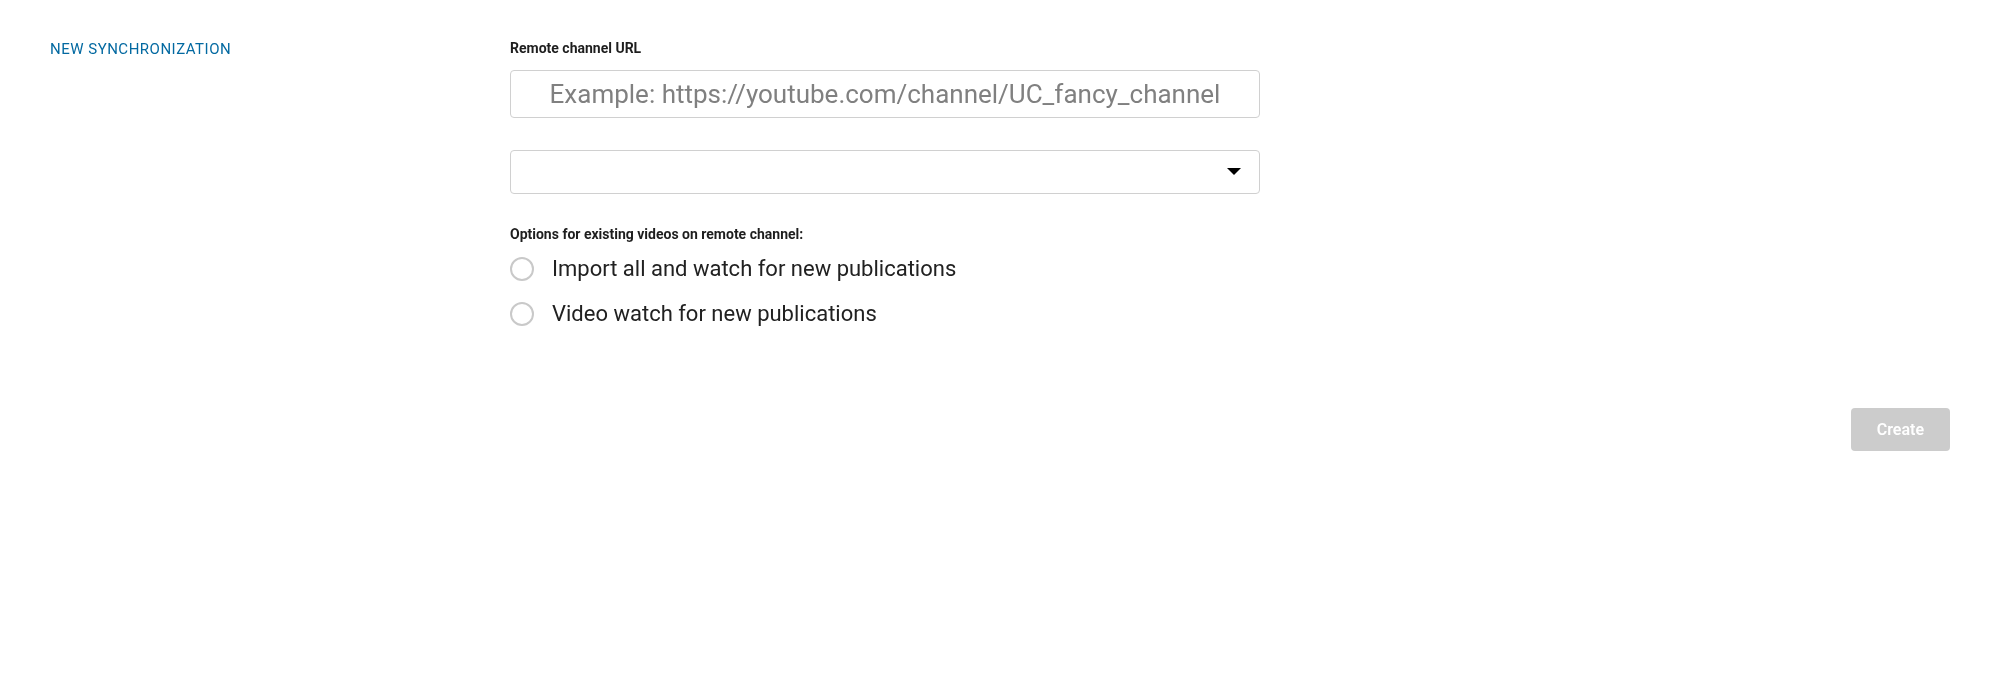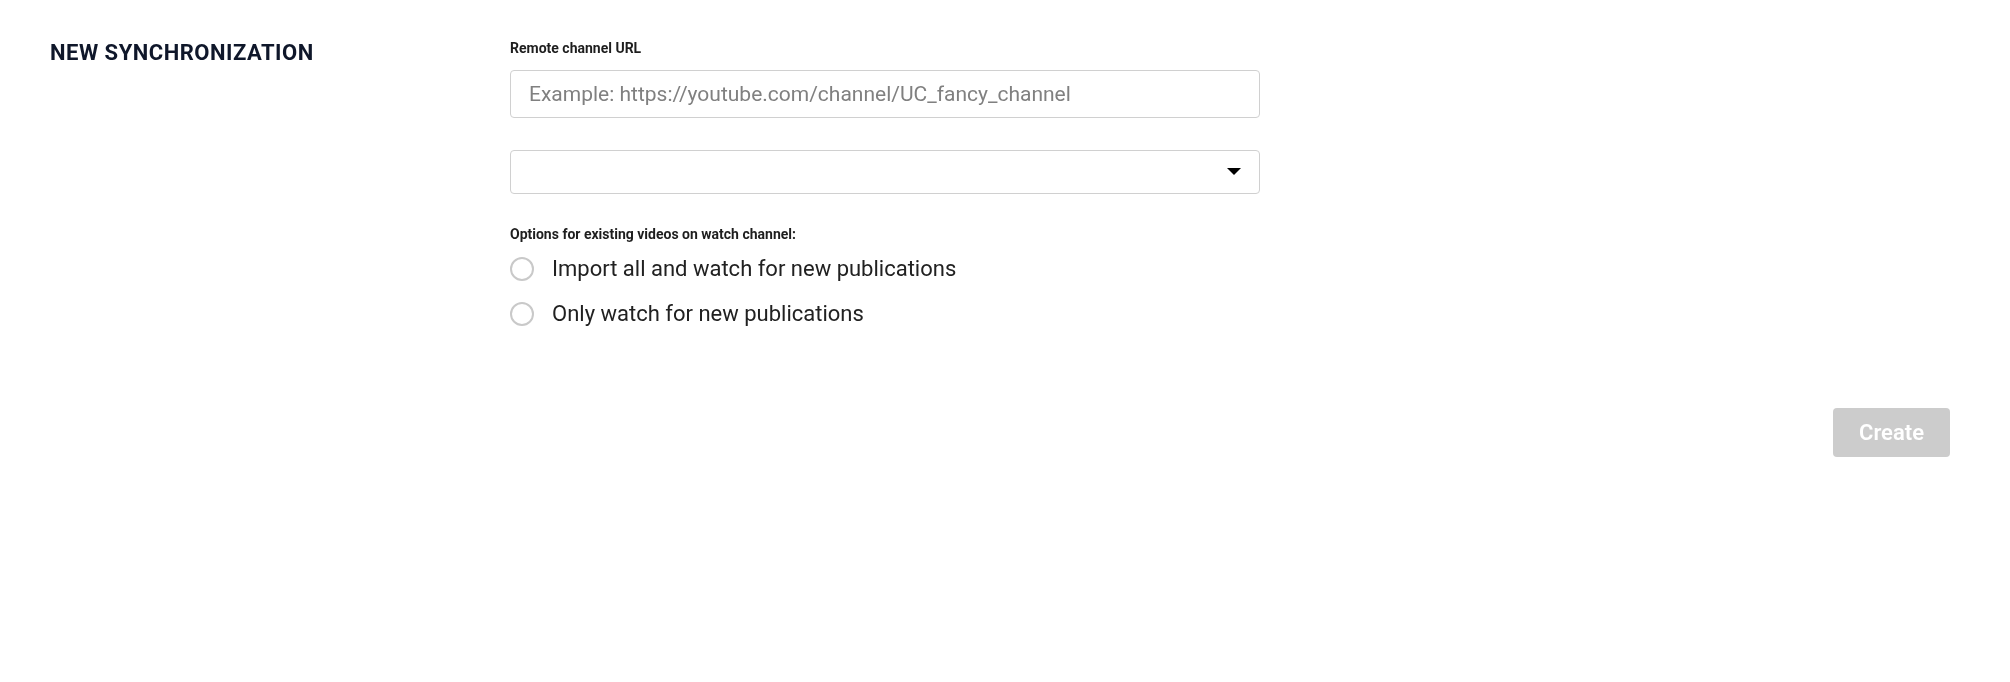--- a/index.html
+++ b/index.html
@@ -16,23 +16,23 @@
     }
     .container {
       display: flex;
       gap: 0;
     }
     .left-col {
       width: 460px;
       flex-shrink: 0;
     }
     .section-title {
-      color: #0f172a;
-      font-weight: 700;
-      font-size: 22px;
+      color: #0369a1;
+      font-weight: 400;
+      font-size: 15px;
       letter-spacing: 0.5px;
     }
     .right-col {
       flex: 1;
       max-width: 1060px;
       padding-right: 20px;
     }
     .field-group {
       margin-bottom: 32px;
     }
@@ -42,24 +42,25 @@
       color: #1e1e1e;
       margin-bottom: 14px;
       display: block;
     }
     .text-input {
       width: 750px;
       height: 48px;
       border: 1px solid #d0d0d0;
       border-radius: 4px;
       padding: 0 18px;
-      font-size: 21px;
+      font-size: 26px;
       color: #212121;
       background: #ffffff;
       font-family: inherit;
+      text-align: center;
     }
     .text-input::placeholder {
       color: #808080;
     }
     .select-wrap {
       position: relative;
       width: 750px;
     }
     .select-input {
       width: 100%;
@@ -115,21 +116,21 @@
       justify-content: flex-end;
       margin-top: 50px;
       padding-right: 10px;
     }
     .create-btn {
       background: #cccccc;
       color: #ffffff;
       border: none;
       border-radius: 4px;
       padding: 12px 26px;
-      font-size: 22px;
+      font-size: 16px;
       font-weight: 600;
       cursor: pointer;
       font-family: inherit;
     }
   </style>
 </head>
 <body>
 
 <div class="container">
 
@@ -151,29 +152,29 @@
         </select>
         <span class="select-caret">
           <svg width="16" height="10" viewBox="0 0 16 10">
               <path d="M1 1 L8 8 L15 1 Z" fill="#000000"></path>
             </svg>
         </span>
       </div>
     </div>
 
     <div class="field-group">
-      <div class="label">Options for existing videos on watch channel:</div>
+      <div class="label">Options for existing videos on remote channel:</div>
       <div class="radio-group">
         <label class="radio-item">
           <span class="radio-circle"></span>
           <span class="radio-label">Import all and watch for new publications</span>
         </label>
         <label class="radio-item">
           <span class="radio-circle"></span>
-          <span class="radio-label">Only watch for new publications</span>
+          <span class="radio-label">Video watch for new publications</span>
         </label>
       </div>
     </div>
 
   </div>
 </div>
 
 <div class="footer">
   <button class="create-btn">Create</button>
 </div>

